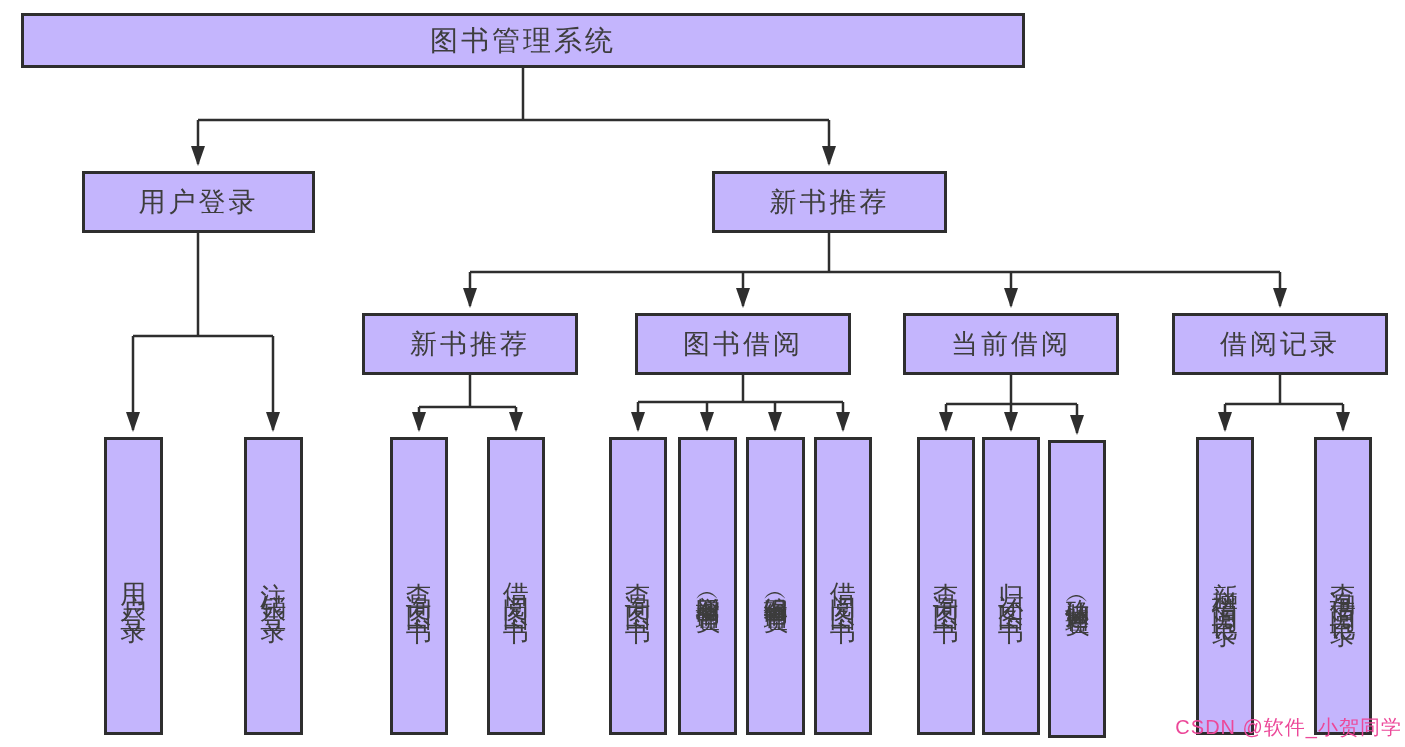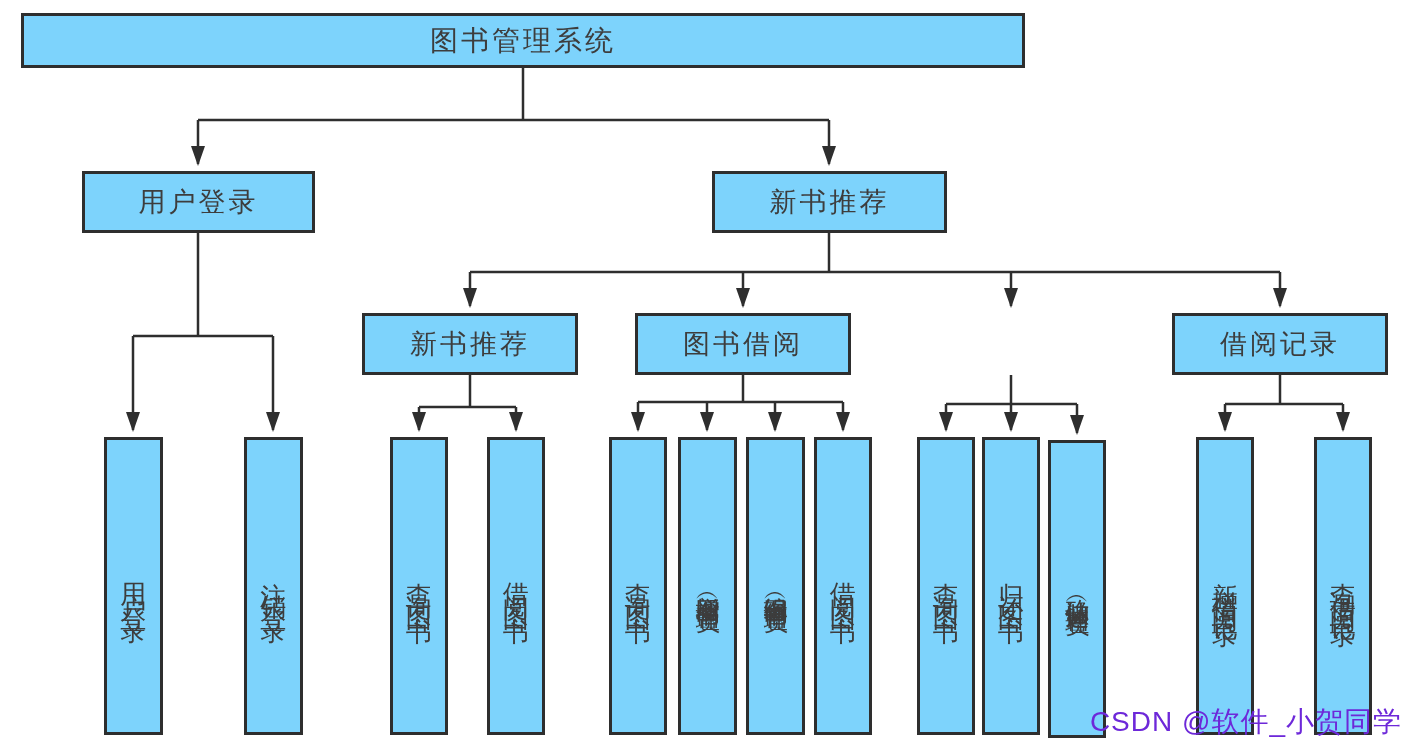--- a/index.html
+++ b/index.html
@@ -7,42 +7,42 @@
     position:relative;
     width:1405px;height:747px;
     background:#ffffff;
     overflow:hidden;
     font-family:"Liberation Sans","DejaVu Sans",sans-serif;
     color:#3d3d3d;
   }
   svg.wires{position:absolute;left:0;top:0;width:1405px;height:747px;z-index:1;}
   .node{
     position:absolute;
-    background:#7dd3fc;
+    background:#c4b5fd;
     border:3px solid #2e2e2e;
     box-sizing:border-box;
     display:flex;align-items:center;justify-content:center;
     z-index:2;
   }
   .hnode{font-size:27px;letter-spacing:3px;white-space:nowrap;}
   .root{font-size:28px;}
   .leaf span{
     writing-mode:vertical-rl;
     text-orientation:mixed;
     font-size:26px;
     letter-spacing:12px;
     line-height:1.1;
   }
   .leaf.med span{letter-spacing:8px;}
   .leaf.long span{letter-spacing:2px;font-size:24px;}
   .watermark{
     position:absolute;
     right:3px;bottom:6px;
-    font-size:28px;
-    color:#6d28d9;
+    font-size:20px;
+    color:#ec4899;
     letter-spacing:1px;
     z-index:5;
     white-space:nowrap;
     margin-left:8px;
   }
 </style>
 </head>
 <body>
 
 <div id="canvas">
@@ -107,20 +107,23 @@
   <div class="node hnode" style="left:712px;top:171px;width:235px;height:62px;">
     <span>新书推荐</span>
   </div>
 
   <div class="node hnode" style="left:362px;top:313px;width:216px;height:62px;align-items:center;">
     <span>新书推荐</span>
   </div>
   <div class="node hnode" style="left:635px;top:313px;width:216px;height:62px;">
     <span>图书借阅</span>
   </div>
+  <div class="node hnode" style="left:903px;top:313px;width:216px;height:62px;">
+    <span>当前借阅</span>
+  </div>
   <div class="node hnode" style="left:1172px;top:313px;width:216px;height:62px;">
     <span>借阅记录</span>
   </div>
 
   <div class="node leaf" style="left:104px;top:437px;width:59px;height:298px;">
     <span>用户登录</span>
   </div>
   <div class="node leaf" style="left:244px;top:437px;width:59px;height:298px;">
     <span>注销登录</span>
   </div>

